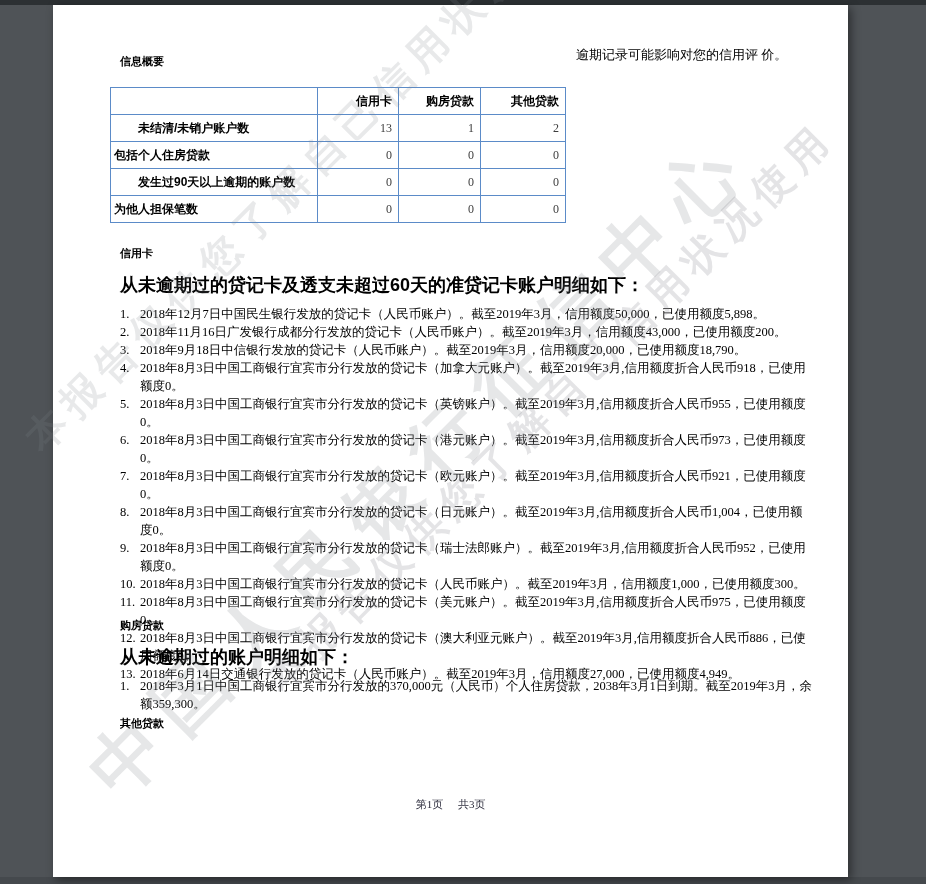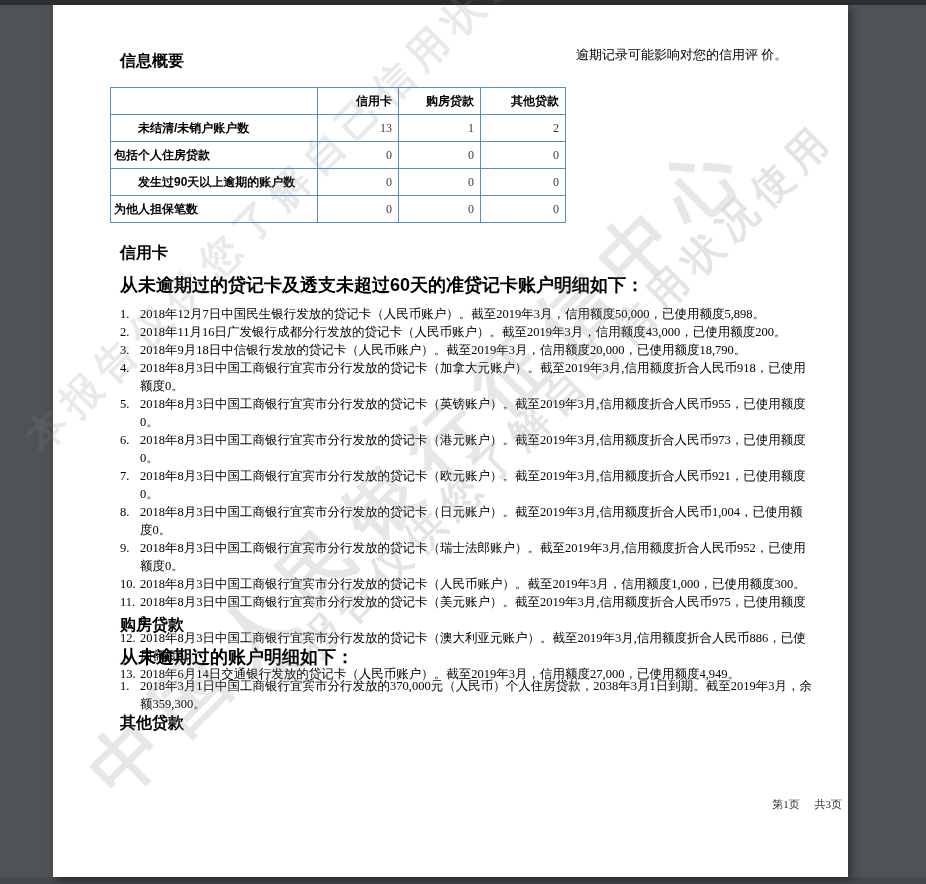--- a/index.html
+++ b/index.html
@@ -24,21 +24,21 @@
   
   .banner{
     position:absolute;left:55px;top:0;width:682px;box-sizing:border-box;
     background:#c7d9f0;border-top:5px solid #4374b1;
     text-align:center;padding:4px 0 5px;
     font-family:"Liberation Sans","DejaVu Sans",sans-serif;
     font-weight:bold;font-size:12px;color:#15355c;z-index:2;
   }
   .sec-title{
     font-family:"Liberation Sans","DejaVu Sans",sans-serif;
-    font-weight:bold;font-size:16px;color:#000;margin:0;line-height:20px;
+    font-weight:bold;font-size:11px;color:#000;margin:0;line-height:20px;
   }
   #summary-title{position:absolute;left:67px;top:46px;}
   
   .summary-table{
     position:absolute;left:57px;top:82px;width:455px;z-index:1;
     border-collapse:collapse;font-size:12px;table-layout:fixed;
   }
   .summary-table td{border:1px solid #5b8bc8;height:22px;overflow:hidden;}
   .summary-table .hdr{
     font-family:"Liberation Sans","DejaVu Sans",sans-serif;font-weight:bold;color:#000;
@@ -61,21 +61,21 @@
   #other-loan-section{top:708px;}
   .sub-title{
     font-family:"Liberation Sans","DejaVu Sans",sans-serif;
     font-weight:bold;font-size:18px;color:#000;margin:14px 0 0 0;line-height:17px;
   }
   .item-list{margin-top:11px;}
   .li{display:flex;font-size:12.5px;line-height:18px;color:#000;}
   .li .num{flex:none;width:20px;}
   .li .txt{flex:1;}
   
-  .footer{position:absolute;left:0;top:792px;width:100%;text-align:right;
+  .footer{position:absolute;left:0;top:792px;width:100%;text-align:center;
           font-size:11px;color:#2e2e3e;z-index:1;}
   .footer span{margin:0 6px;}
 </style>
 </head>
 <body>
 
 <div class="top-strip"></div>
 <div class="bottom-strip"></div>
 
 <div class="page">

